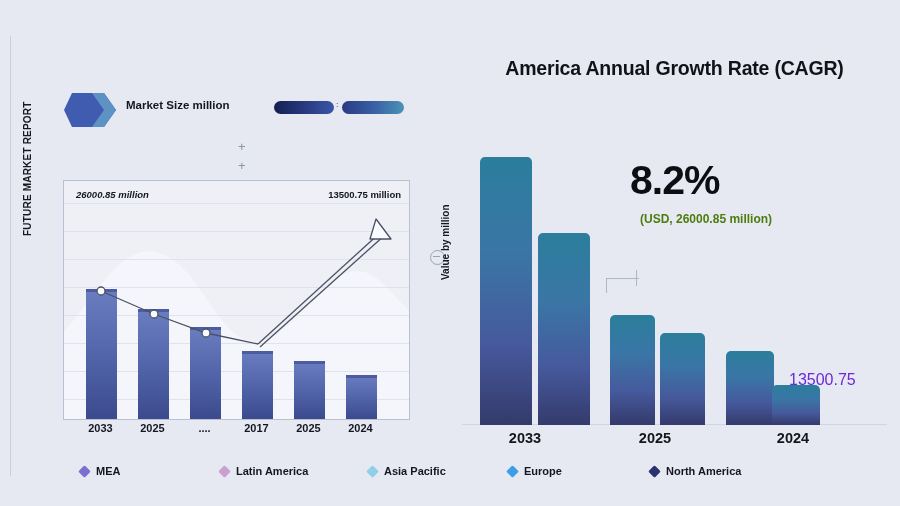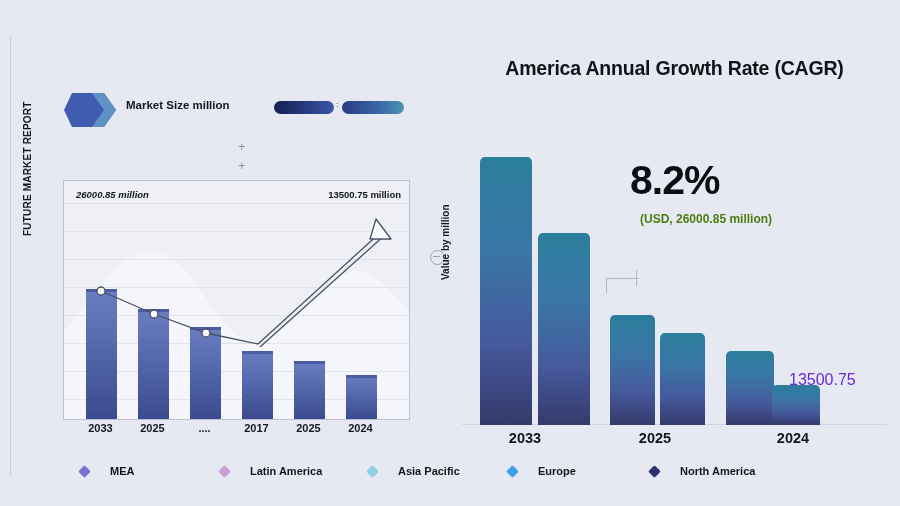--- a/index.html
+++ b/index.html
@@ -106,21 +106,21 @@
   .rlabel{
     position:absolute;left:789px;top:371px;
     font-size:16px;font-weight:normal;color:#6d28d9;
   }
   .connector{position:absolute;left:606px;top:278px;width:32px;height:14px;
     border-left:1px solid #aeb6ca;border-bottom:0;border-top:1px solid #aeb6ca;}
   .connector2{position:absolute;left:636px;top:270px;width:1px;height:16px;background:#aeb6ca;}
 
   
   .legend{position:absolute;left:80px;top:465px;height:20px;}
-  .leg-item{position:absolute;display:flex;align-items:center;gap:21px;}
+  .leg-item{position:absolute;display:flex;align-items:center;gap:7px;}
   .diamond{width:9px;height:9px;transform:rotate(45deg);border-radius:1.5px;}
   .leg-text{font-size:11px;font-weight:bold;color:#14171e;white-space:nowrap;}
 </style>
 </head>
 <body>
 
 <div class="stage">
 
   <div class="bg-panel2"></div>
   <div class="bg-panel"></div>

